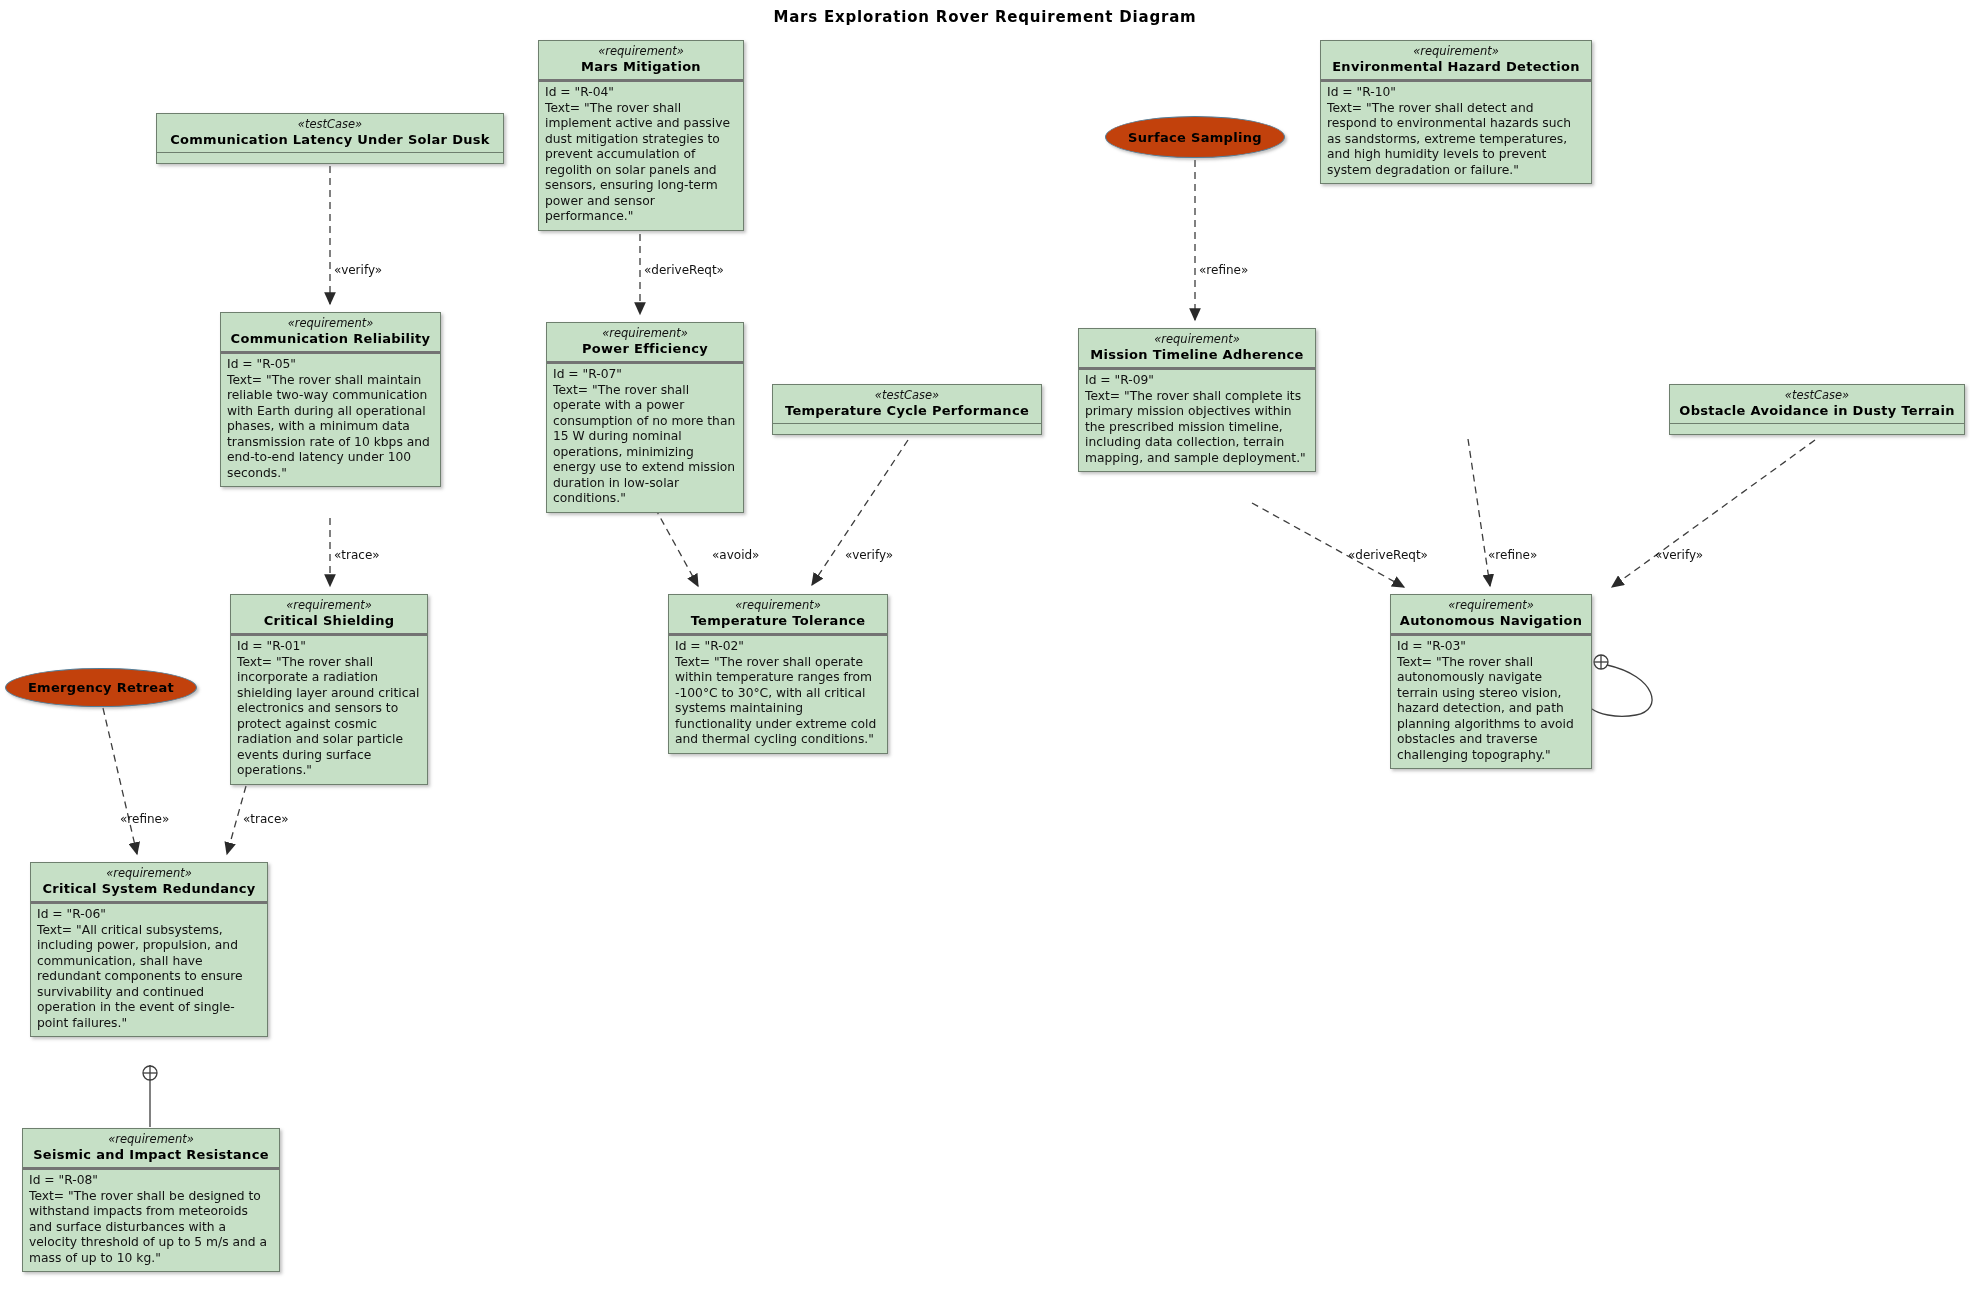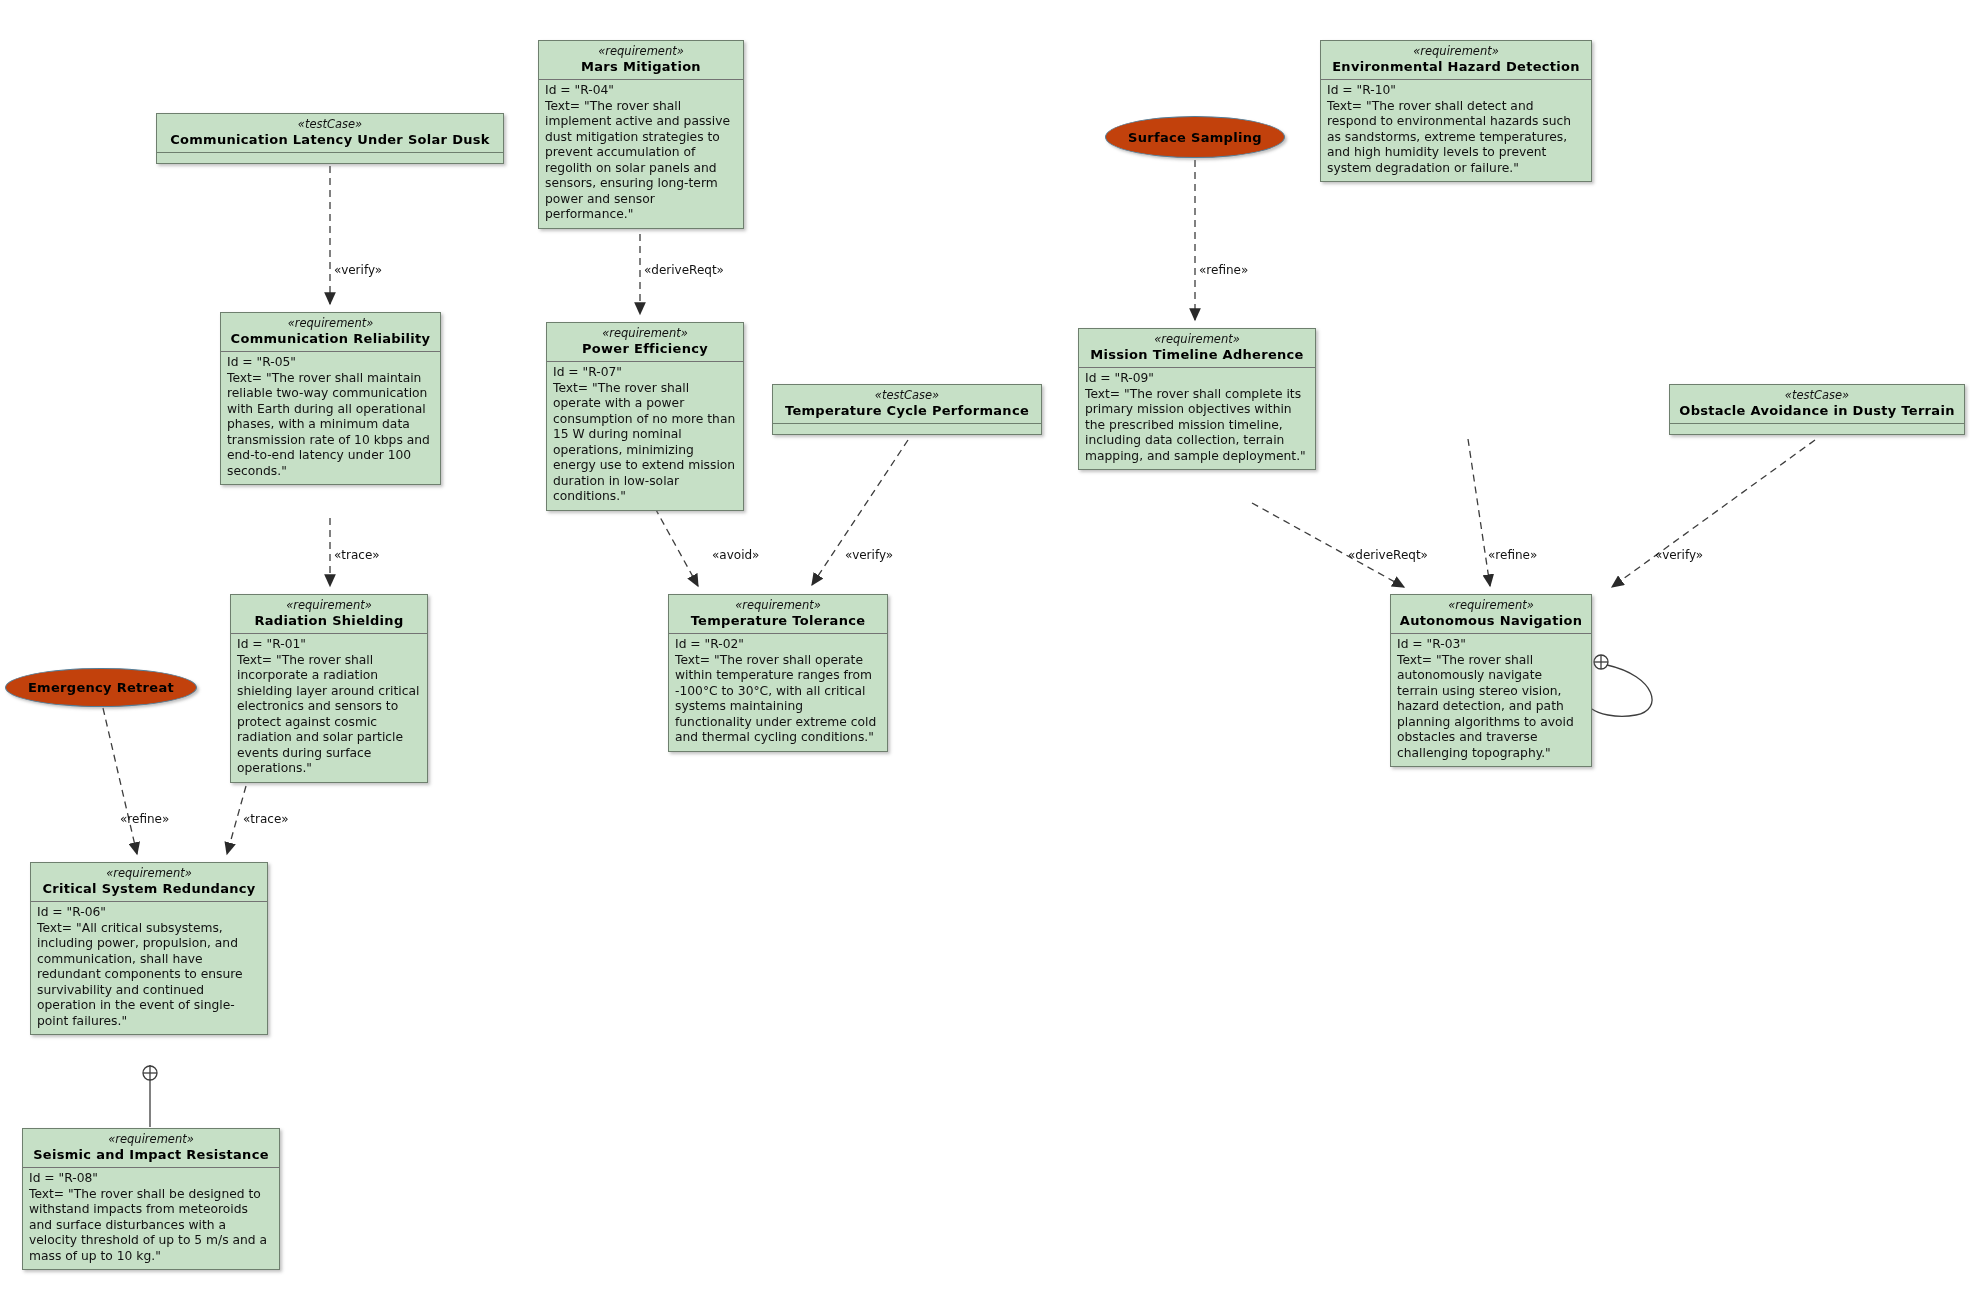--- a/index.html
+++ b/index.html
@@ -11,38 +11,39 @@
     position:absolute;left:0;top:8px;width:1970px;text-align:center;
     font-size:15px;font-weight:bold;letter-spacing:0.8px;color:#000;
   }
   .edges{position:absolute;left:0;top:0;}
   .dash{stroke:#3d3d3d;stroke-width:1.3;stroke-dasharray:7 5;fill:none;}
   .solid{stroke:#3d3d3d;stroke-width:1.3;fill:none;}
   .uml-box{
     position:absolute;background:#c6e0c6;border:1px solid #6e7f6e;
     box-shadow:2px 2px 3px rgba(120,120,120,0.45);box-sizing:border-box;
   }
-  .box-header{border-bottom:1px solid #737373;text-align:center;padding:3px 5px 4px 5px;}
+  .box-header{border-bottom:3px solid #737373;text-align:center;padding:3px 5px 4px 5px;}
   .stereo{font-style:italic;font-size:11.5px;line-height:14px;color:#111;}
   .box-name{font-weight:bold;font-size:13px;line-height:17px;letter-spacing:0.3px;color:#000;white-space:nowrap;}
   .box-body{padding:3px 6px 5px 6px;font-size:12.3px;line-height:15.5px;color:#111;}
   .tc-footer{height:10px;border-top:1px solid #6e7f6e;}
   .usecase{
     position:absolute;background:#c2410c;border:1.5px solid #527e99;border-radius:50%;
     display:flex;align-items:center;justify-content:center;text-align:center;
     font-weight:bold;font-size:13px;letter-spacing:0.3px;color:#000;
     box-shadow:2px 2px 3px rgba(120,120,120,0.45);box-sizing:border-box;white-space:nowrap;
   }
   .edge-label{position:absolute;font-size:12px;color:#111;white-space:nowrap;}
 </style>
 </head>
 <body>
 
 <div id="diagram">
 
+  <div class="title">Mars Exploration Rover Requirement Diagram</div>
 
   <svg class="edges" width="1970" height="1304" viewBox="0 0 1970 1304">
     <defs>
       <marker id="arr" markerWidth="11" markerHeight="9" refX="9" refY="4.5" orient="auto">
         <path d="M0,0 L10,4.5 L0,9 z" fill="#2a2a2a"></path>
       </marker>
     </defs>
     <line class="dash" x1="330" y1="166" x2="330" y2="304" marker-end="url(#arr)"></line>
     <line class="dash" x1="640" y1="234" x2="640" y2="314" marker-end="url(#arr)"></line>
     <line class="dash" x1="1195" y1="160" x2="1195" y2="320" marker-end="url(#arr)"></line>
@@ -145,21 +146,21 @@
     </div>
     <div class="box-body">
       <div>Id =  "R-09"</div>
       <div>Text= "The rover shall complete its primary mission objectives within the prescribed mission timeline, including data collection, terrain mapping, and sample deployment."</div>
     </div>
   </div>
 
   <div class="uml-box" style="left:230px;top:594px;width:198px;">
     <div class="box-header">
       <div class="stereo">«requirement»</div>
-      <div class="box-name">Radiation Shielding</div>
+      <div class="box-name">Critical Shielding</div>
     </div>
     <div class="box-body">
       <div>Id =  "R-01"</div>
       <div>Text= "The rover shall incorporate a radiation shielding layer around critical electronics and sensors to protect against cosmic radiation and solar particle events during surface operations."</div>
     </div>
   </div>
 
   <div class="uml-box" style="left:668px;top:594px;width:220px;">
     <div class="box-header">
       <div class="stereo">«requirement»</div>

